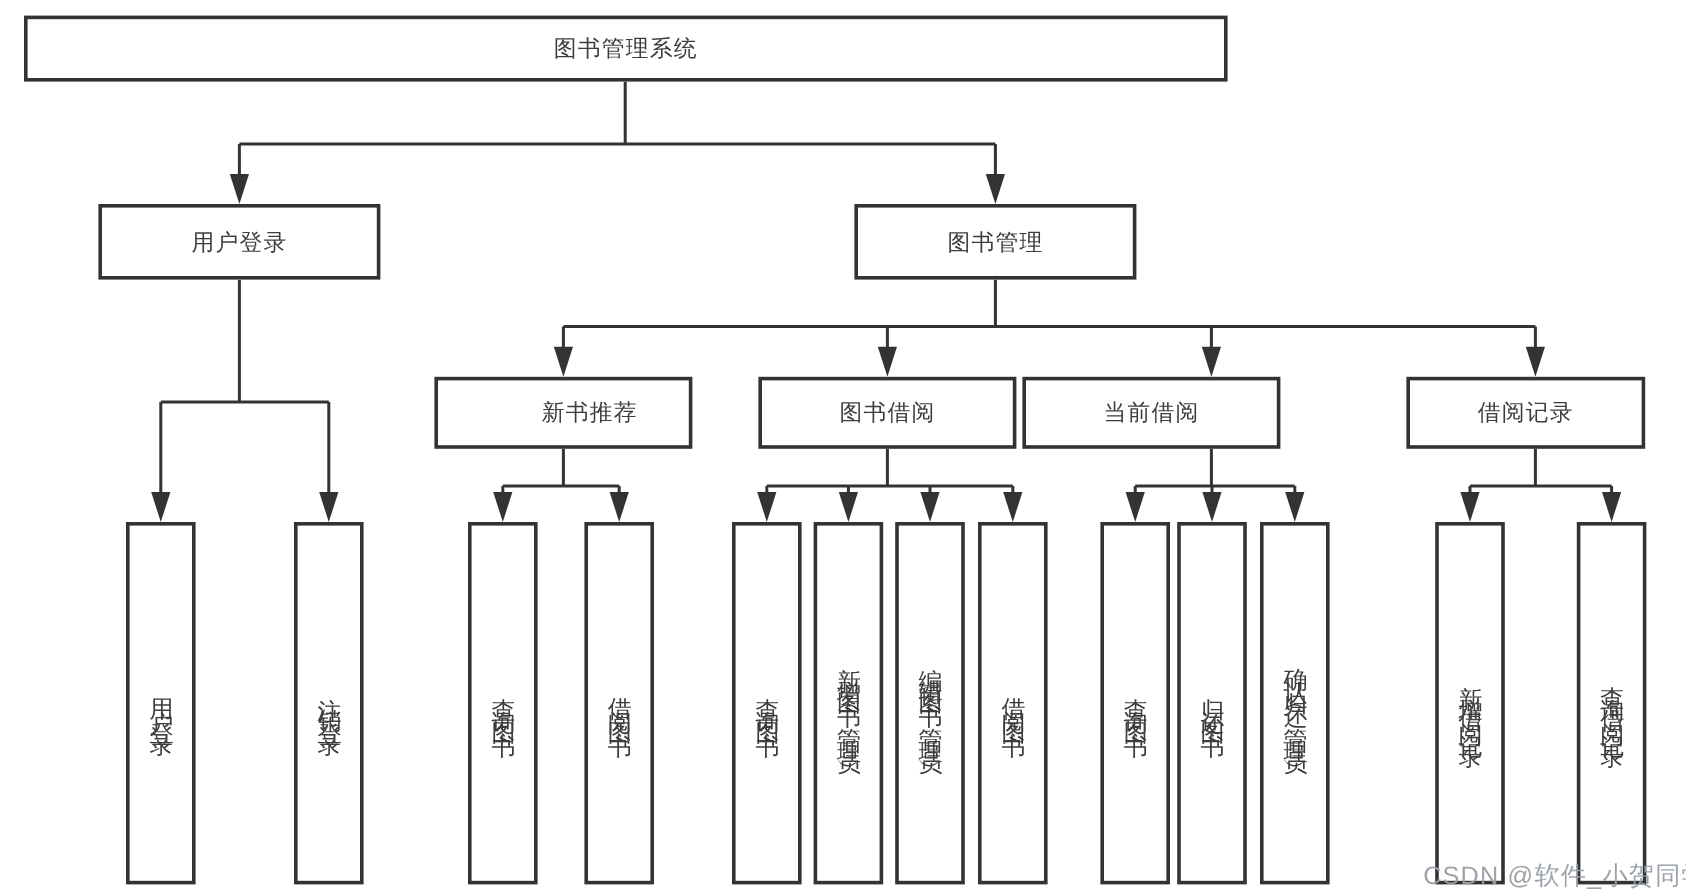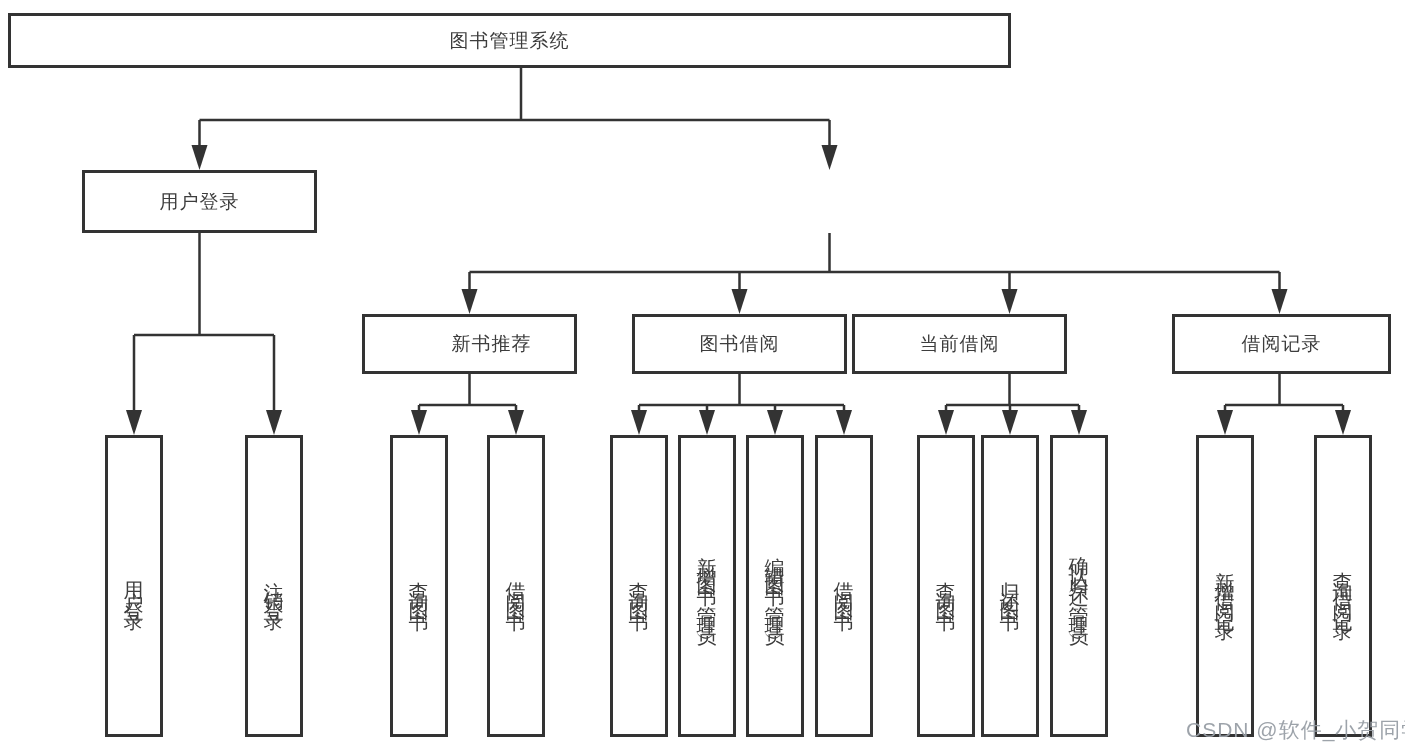--- a/index.html
+++ b/index.html
@@ -84,38 +84,41 @@
       <polygon points="767,410 783,410 775,435"></polygon>
       <polygon points="836,410 852,410 844,435"></polygon>
       <polygon points="938,410 954,410 946,435"></polygon>
       <polygon points="1002,410 1018,410 1010,435"></polygon>
       <polygon points="1071,410 1087,410 1079,435"></polygon>
       <polygon points="1217,410 1233,410 1225,435"></polygon>
       <polygon points="1335,410 1351,410 1343,435"></polygon>
     </g>
   </svg>
 
-  <div class="node h" style="left:8px;top:13px;width:1003px;height:55px;">
+  <div class="node h" style="left:20px;top:13px;width:1003px;height:55px;">
     <span>图书管理系统</span>
   </div>
 
   <div class="node h" style="left:82px;top:170px;width:235px;height:63px;">
     <span>用户登录</span>
+  </div>
+  <div class="node h" style="left:712px;top:170px;width:235px;height:63px;">
+    <span>图书管理</span>
   </div>
 
   <div class="node h" style="left:362px;top:314px;width:215px;height:60px;padding-left:44px;">
     <span>新书推荐</span>
   </div>
   <div class="node h" style="left:632px;top:314px;width:215px;height:60px;text-align:right;">
     <span>图书借阅</span>
   </div>
   <div class="node h" style="left:852px;top:314px;width:215px;height:60px;">
     <span>当前借阅</span>
   </div>
-  <div class="node h" style="left:1172px;top:314px;width:219px;height:60px;">
+  <div class="node h" style="left:1172px;top:314px;width:199px;height:60px;">
     <span>借阅记录</span>
   </div>
 
   <div class="node v" style="left:105px;top:435px;width:58px;height:302px;">
     <span>用户登录</span>
   </div>
   <div class="node v" style="left:245px;top:435px;width:58px;height:302px;">
     <span>注销登录</span>
   </div>
 

